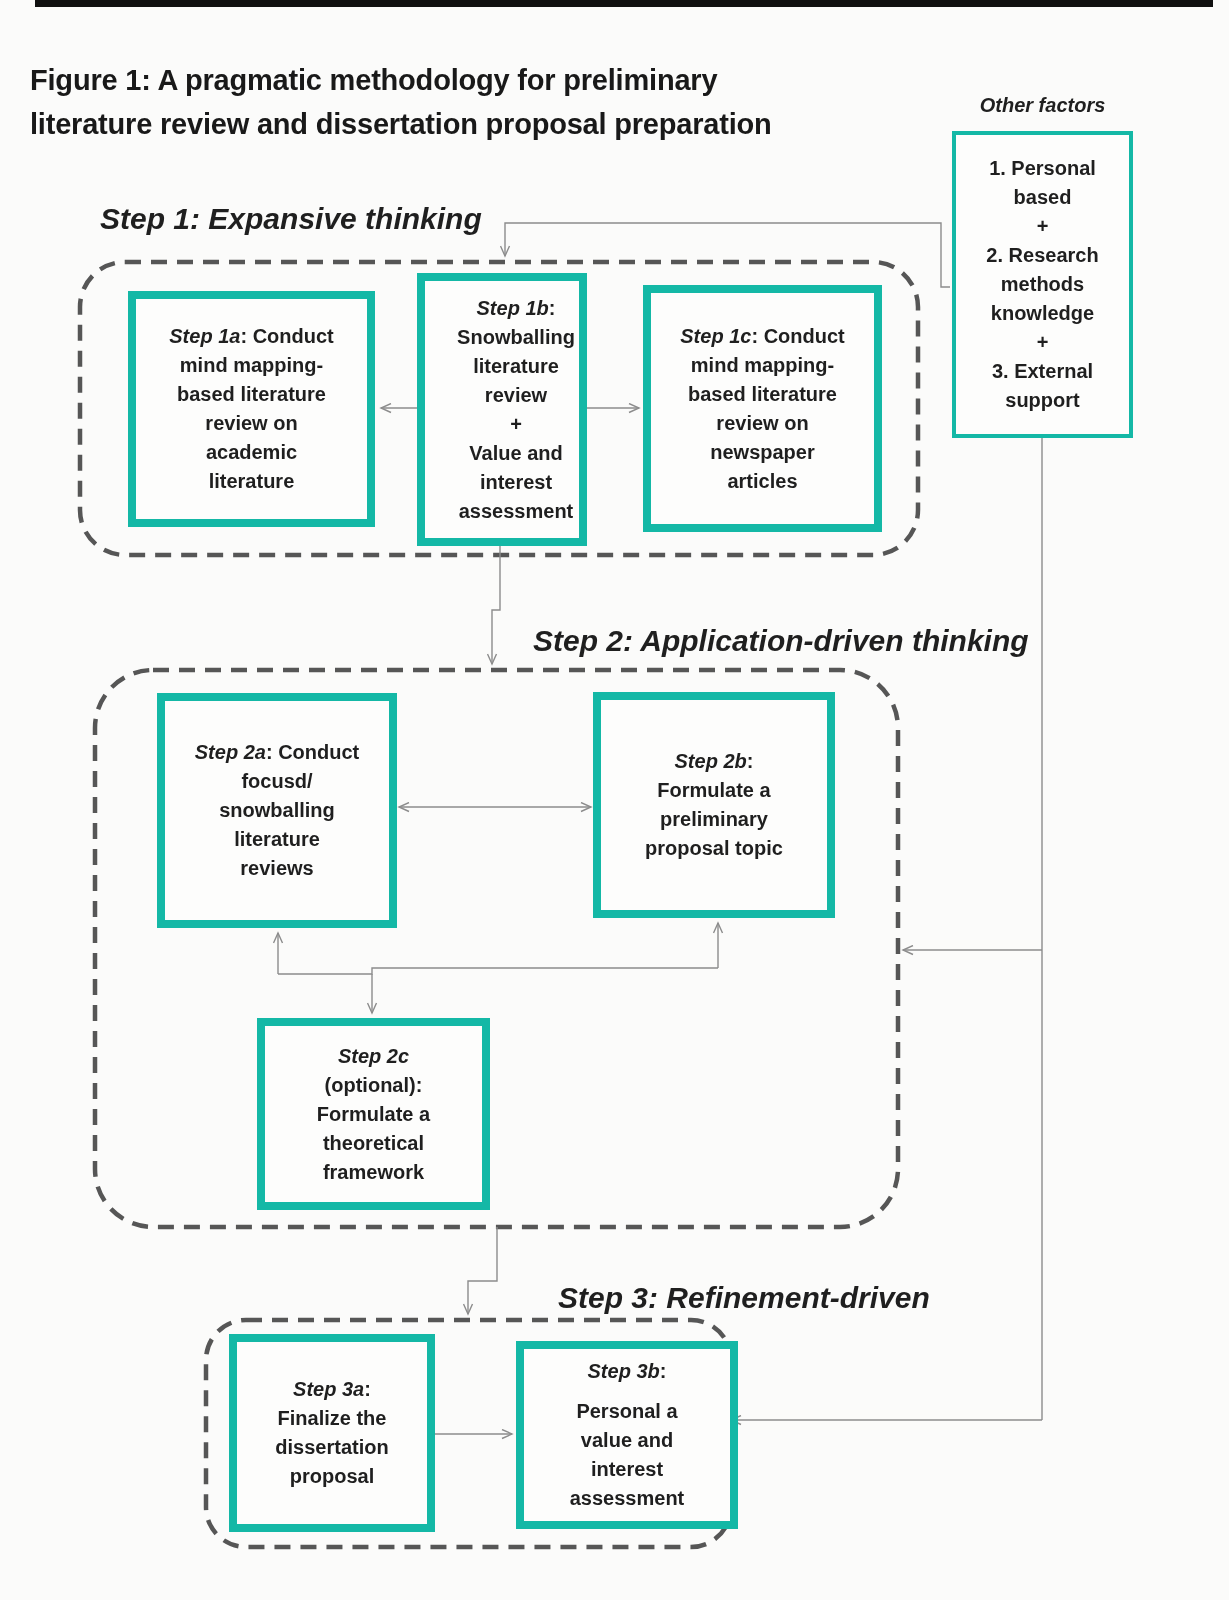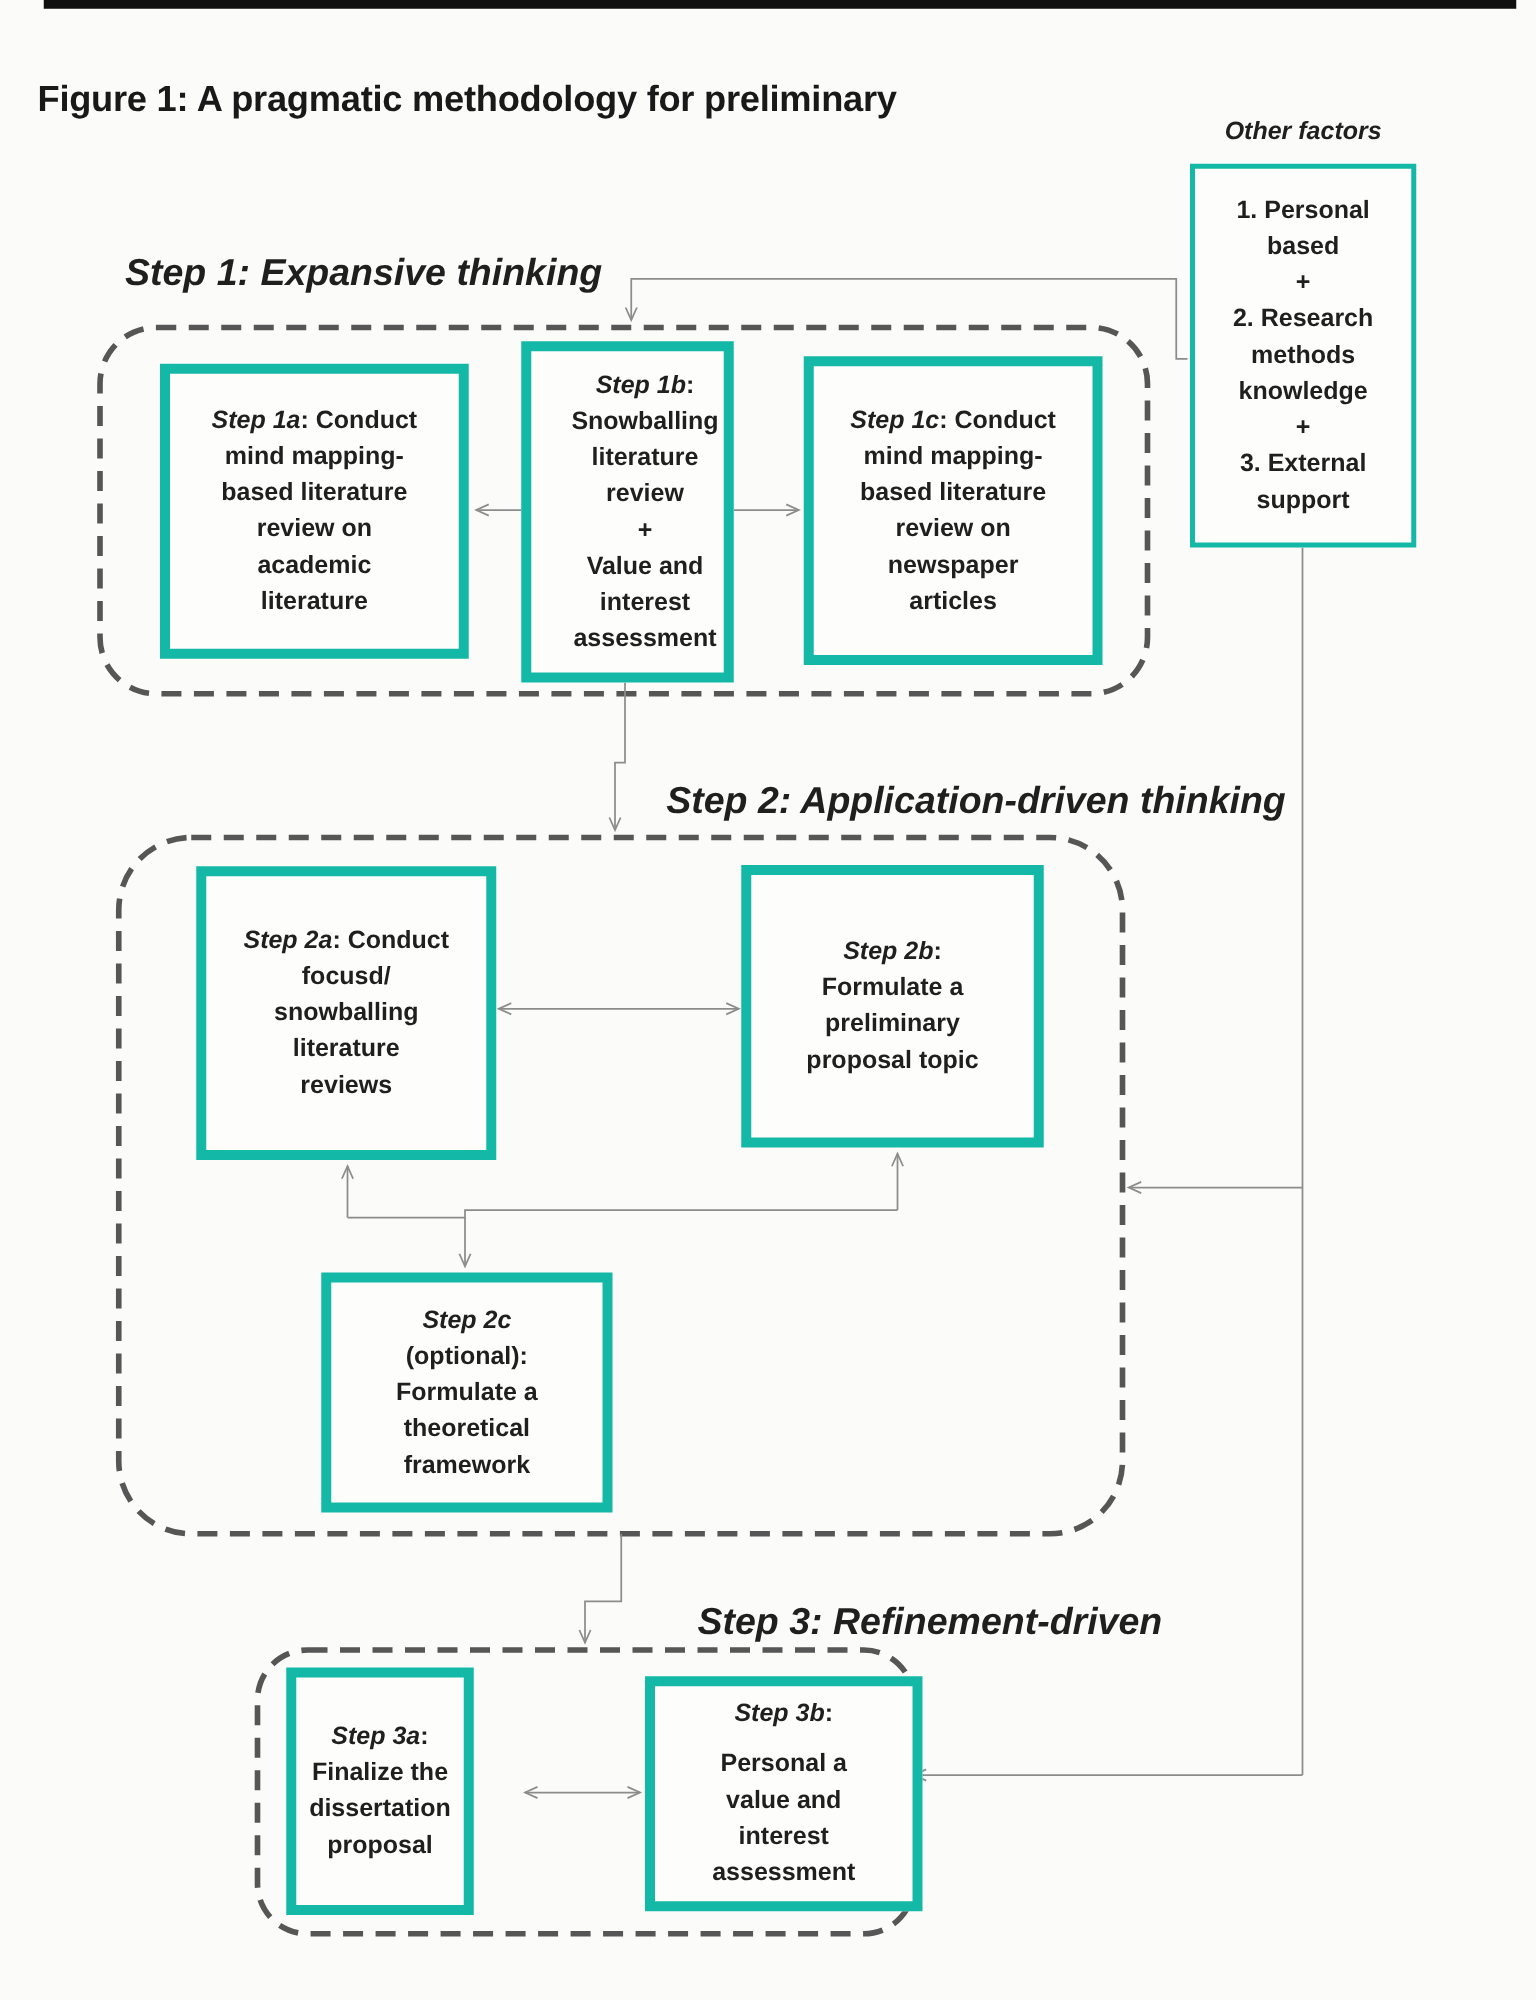--- a/index.html
+++ b/index.html
@@ -23,33 +23,34 @@
     box-sizing:border-box;
   }
   .node .ital{font-style:italic;}
   #svg-wires{position:absolute;left:0;top:0;width:1229px;height:1600px;}
   #box-step1a{left:128px;top:291px;width:247px;height:236px;}
   #box-step1b{left:417px;top:273px;width:170px;height:273px;padding-left:28px;}
   #box-step1c{left:643px;top:285px;width:239px;height:247px;}
   #box-step2a{left:157px;top:693px;width:240px;height:235px;}
   #box-step2b{left:593px;top:692px;width:242px;height:226px;}
   #box-step2c{left:257px;top:1018px;width:233px;height:192px;}
-  #box-step3a{left:229px;top:1334px;width:150px;height:198px;}
+  #box-step3a{left:229px;top:1334px;width:206px;height:198px;}
   #box-step3b{left:516px;top:1341px;width:222px;height:188px;gap:11px;}
   #box-other-factors{left:952px;top:131px;width:181px;height:307px;border-width:4px;}
 </style>
 </head>
 <body>
 
 <div id="canvas">
 
   <div id="scan-bar"></div>
 
   <div id="title">
     <div>Figure 1: A pragmatic methodology for preliminary</div>
+    <div>literature review and dissertation proposal preparation</div>
   </div>
 
   <div id="of-label">Other factors</div>
   <div class="sec-label" id="step1-label">Step 1: Expansive thinking</div>
   <div class="sec-label" id="step2-label">Step 2: Application-driven thinking</div>
   <div class="sec-label" id="step3-label">Step 3: Refinement-driven</div>
 
   <svg id="svg-wires" viewBox="0 0 1229 1600" xmlns="http://www.w3.org/2000/svg">
     <defs>
       <marker id="arrow" markerWidth="13" markerHeight="11" refX="11" refY="5.5" orient="auto-start-reverse" markerUnits="userSpaceOnUse">

